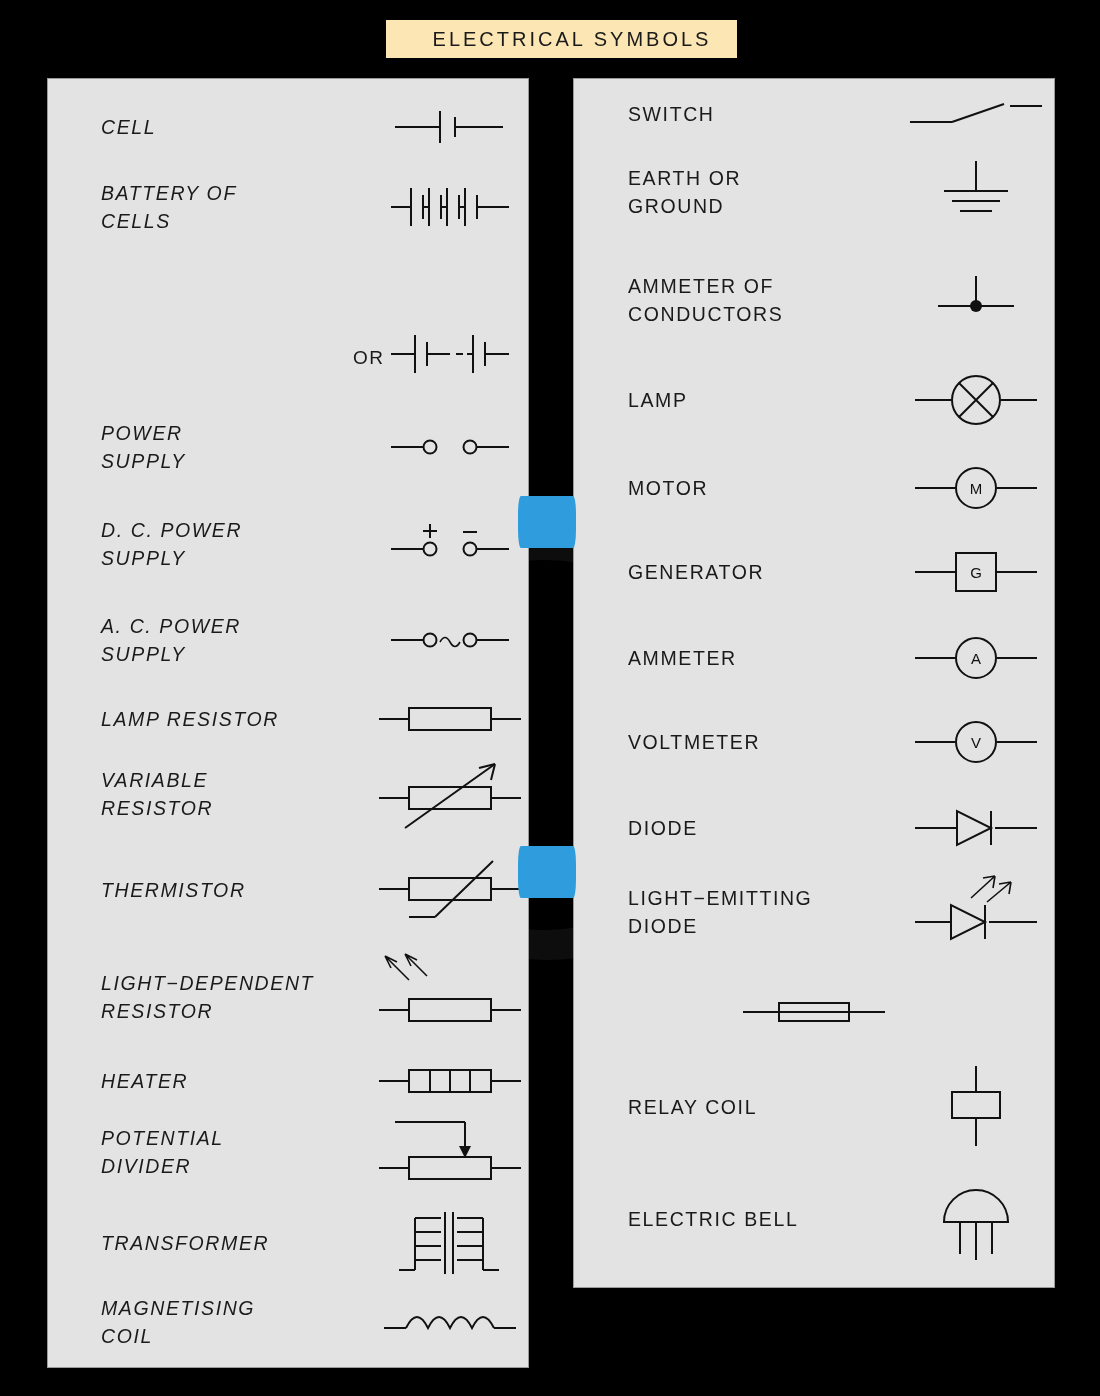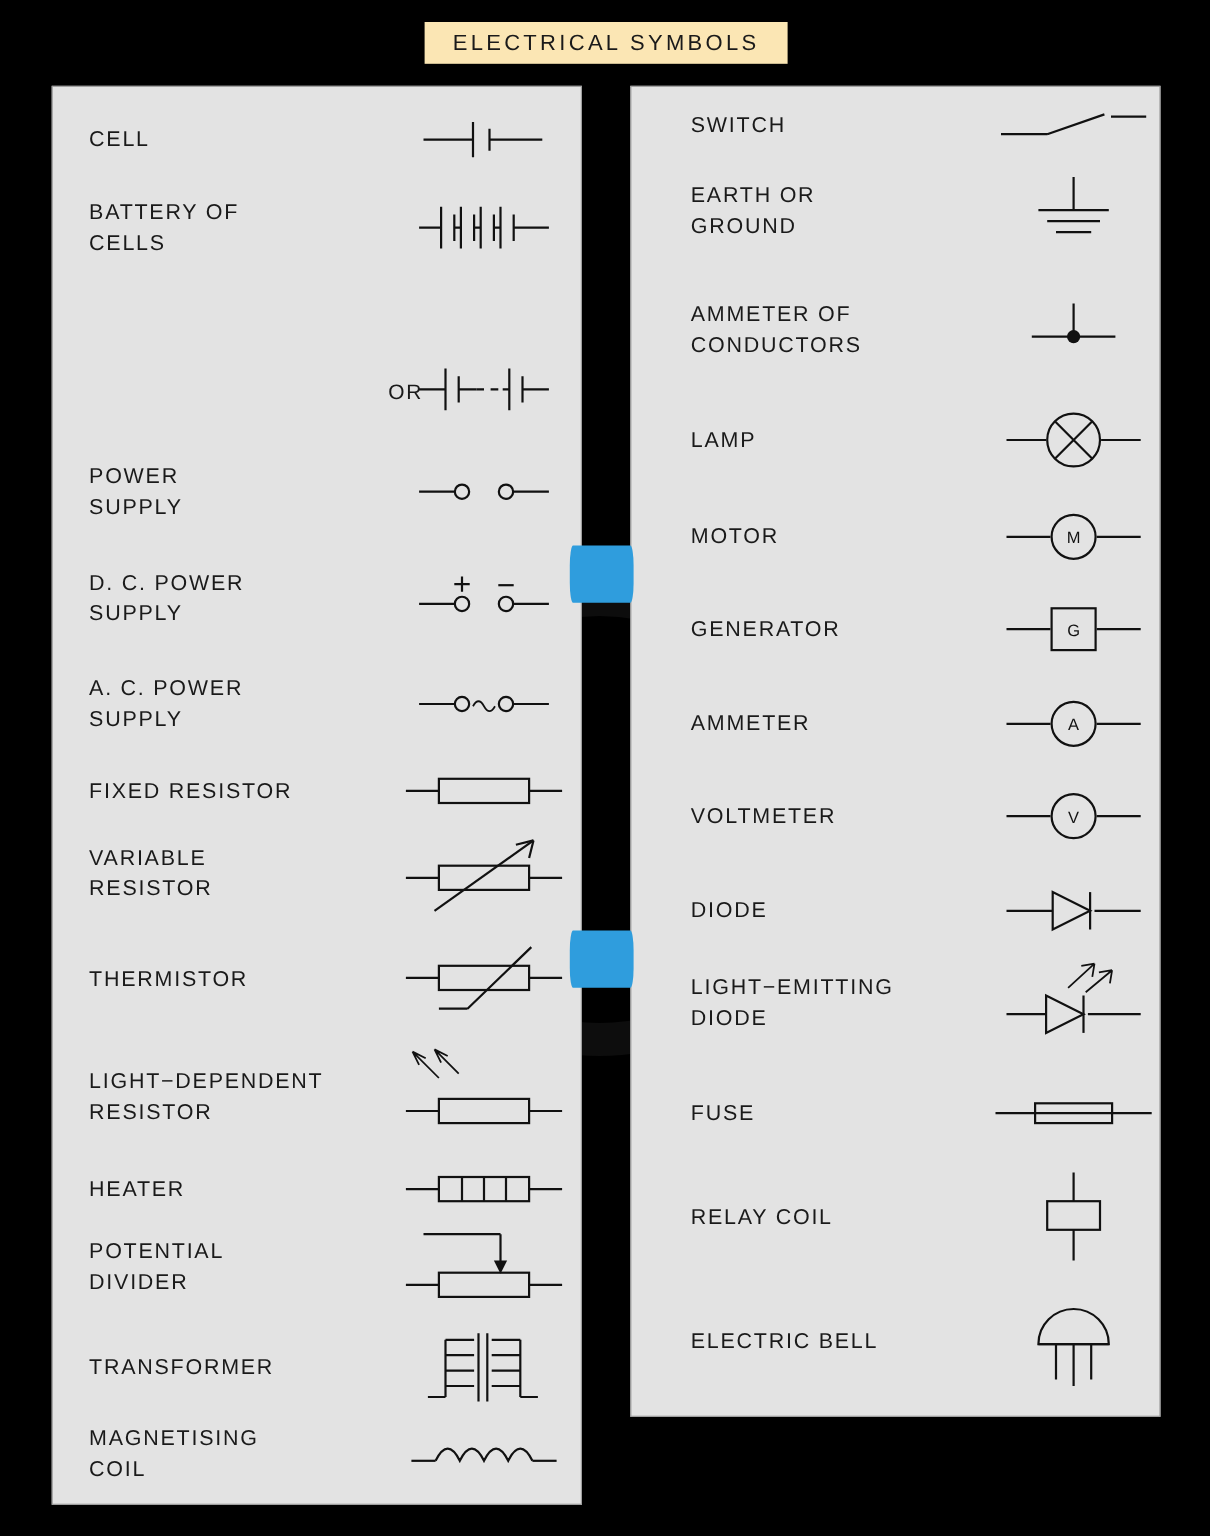--- a/index.html
+++ b/index.html
@@ -17,20 +17,21 @@
   #title-banner {
     position: absolute;
     left: 386px;
     top: 20px;
     width: 330px;
     height: 38px;
     background: #fbe6b4;
     display: flex;
     align-items: center;
     justify-content: center;
+    padding-left: 21px;
   }
   #title-banner .title-text {
     font-size: 20px;
     letter-spacing: 3px;
     color: #1a1a1a;
   }
   .panel {
     position: absolute;
     background: #e3e3e3;
     border: 1px solid #9a9a9a;
@@ -76,21 +77,21 @@
     width: 100%;
     box-sizing: border-box;
   }
   .row .label {
     color: #1a1a1a;
     font-size: 19.5px;
     letter-spacing: 1.6px;
     line-height: 1.45;
     white-space: pre-line;
   }
-  #panel-left .label { padding-left: 33px; width: 270px; }
+  #panel-left .label { padding-left: 53px; width: 270px; font-style: italic; }
   #panel-right .label { padding-left: 54px; width: 270px; }
   .sym {
     flex: 1;
     display: flex;
     align-items: center;
     justify-content: center;
   }
   .or-note {
     position: absolute;
     left: 305px;
@@ -182,21 +183,21 @@
       <svg width="130" height="40" viewBox="0 0 130 40">
         <path class="ln" d="M6 20 H38 M92 20 H124"></path>
         <circle class="wht" cx="45" cy="20" r="6.5"></circle>
         <circle class="wht" cx="85" cy="20" r="6.5"></circle>
         <path class="ln-thin" d="M55 22 q5 -9 10 0 t10 0"></path>
       </svg>
     </div>
   </div>
 
   <div class="row" style="top:610px;height:60px">
-    <div class="label">FIXED RESISTOR</div>
+    <div class="label">LAMP RESISTOR</div>
     <div class="sym">
       <svg width="150" height="40" viewBox="0 0 150 40">
         <path class="ln" d="M4 20 H34 M116 20 H146"></path>
         <rect class="wht" x="34" y="9" width="82" height="22"></rect>
       </svg>
     </div>
   </div>
 
   <div class="row" style="top:672px;height:86px">
     <div class="label">VARIABLE
@@ -390,21 +391,20 @@
         <path class="ln" d="M4 50 H40 M78 50 H126"></path>
         <path class="ln" d="M40 33 L40 67 L74 50 Z"></path>
         <path class="ln" d="M74 33 V67"></path>
         <path class="ln-thin" d="M60 26 L84 4 M84 4 L72 6 M84 4 L82 16"></path>
         <path class="ln-thin" d="M76 30 L100 10 M100 10 L88 12 M100 10 L98 22"></path>
       </svg>
     </div>
   </div>
 
   <div class="row" style="top:900px;height:66px">
-    <div class="label">FUSE</div>
     <div class="sym">
       <svg width="150" height="40" viewBox="0 0 150 40">
         <path class="ln" d="M4 20 H34 M116 20 H146 M34 20 H116"></path>
         <rect class="wht" x="40" y="11" width="70" height="18"></rect>
         <path class="ln" d="M40 20 H110"></path>
       </svg>
     </div>
   </div>
 
   <div class="row" style="top:980px;height:96px">

